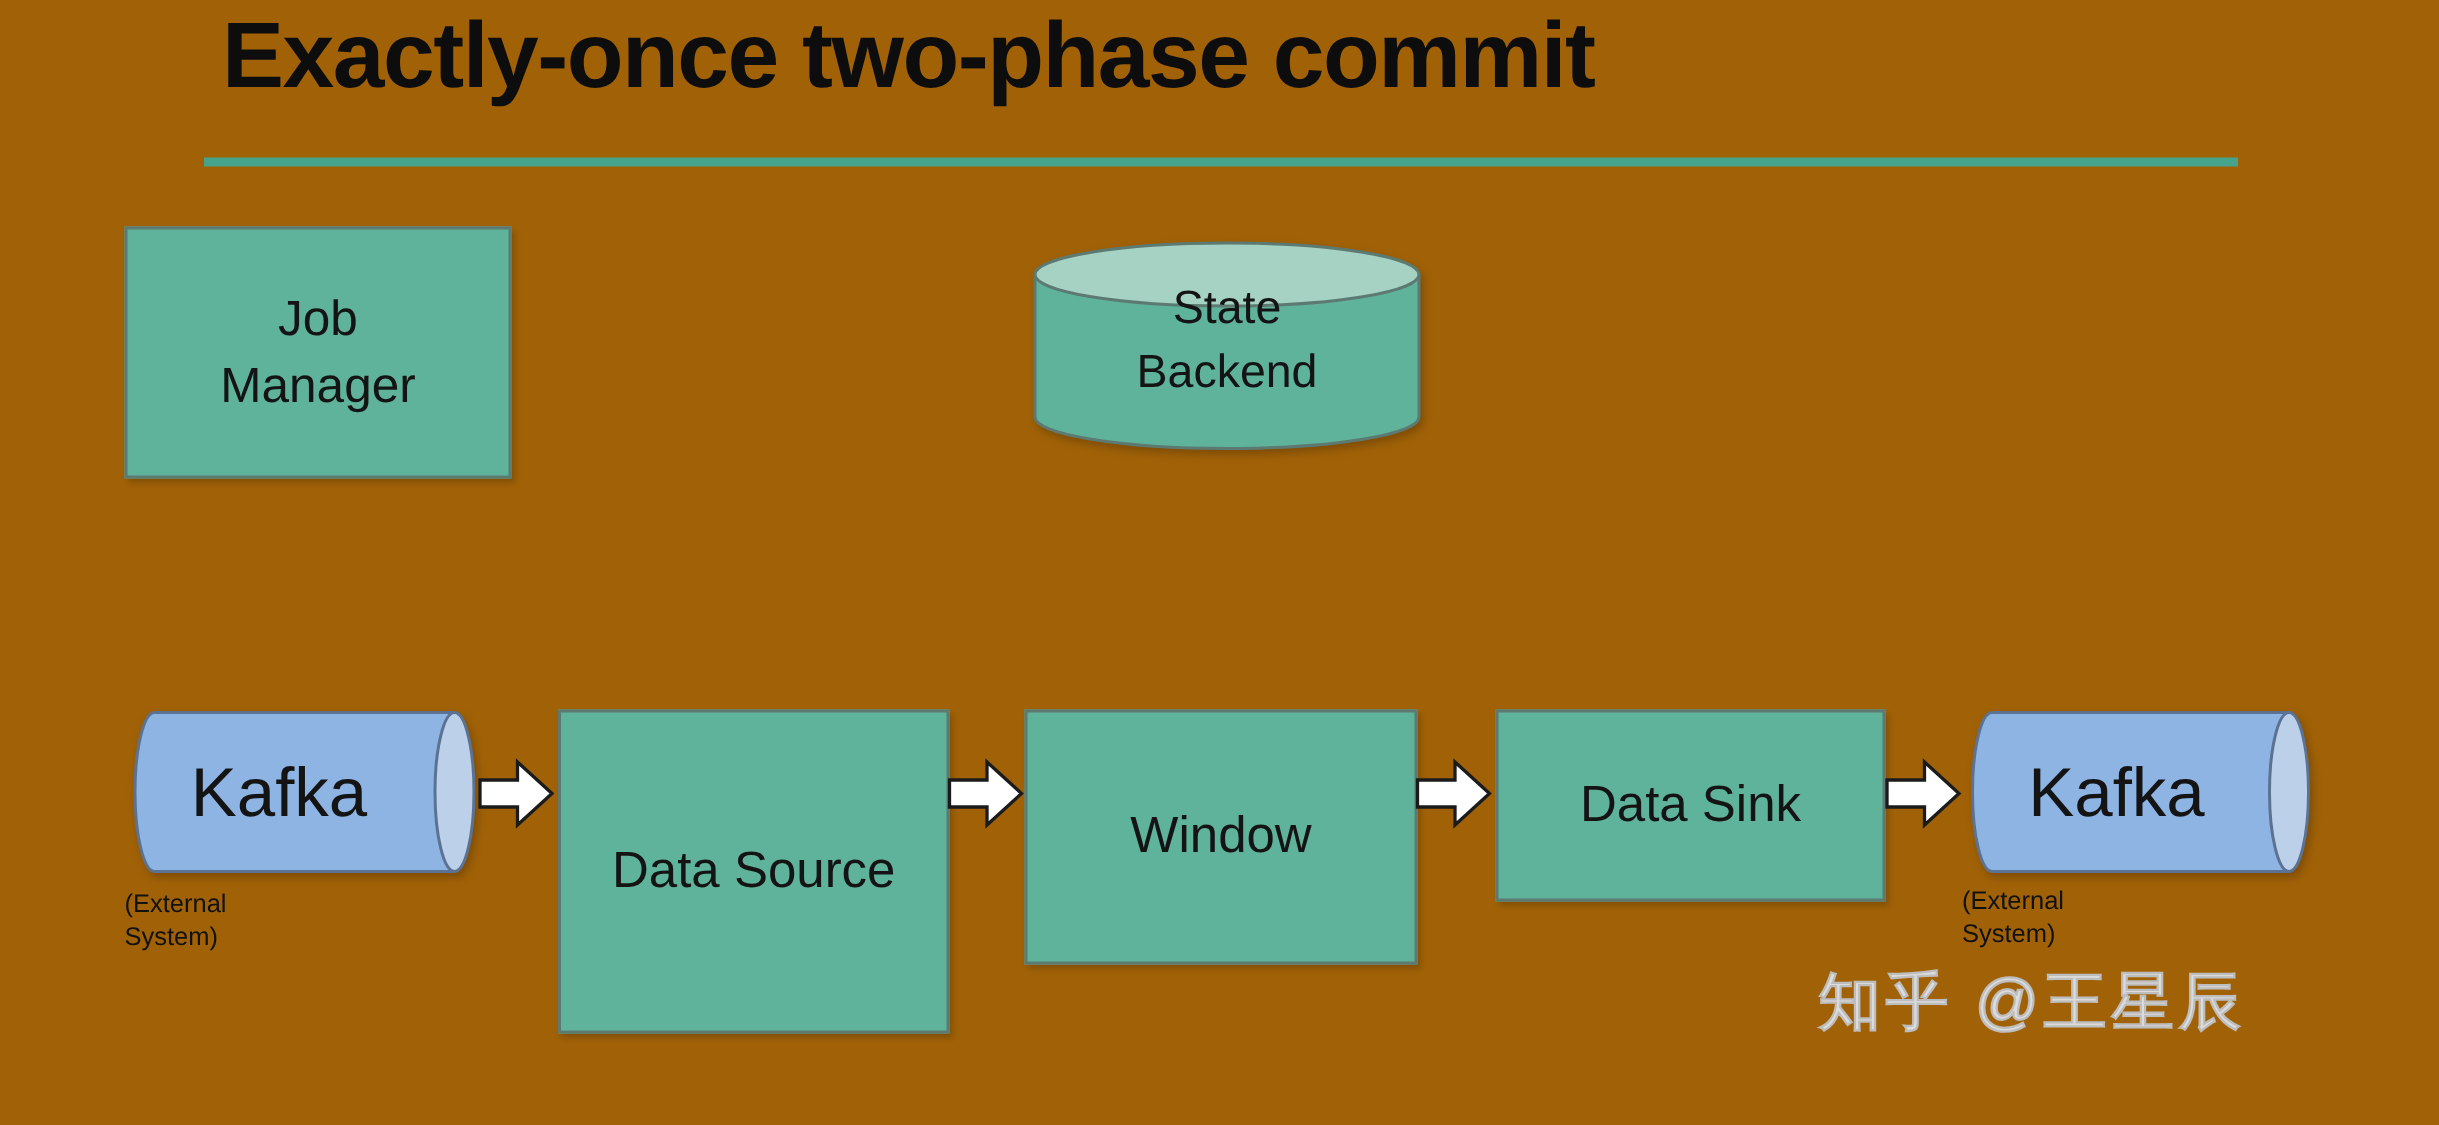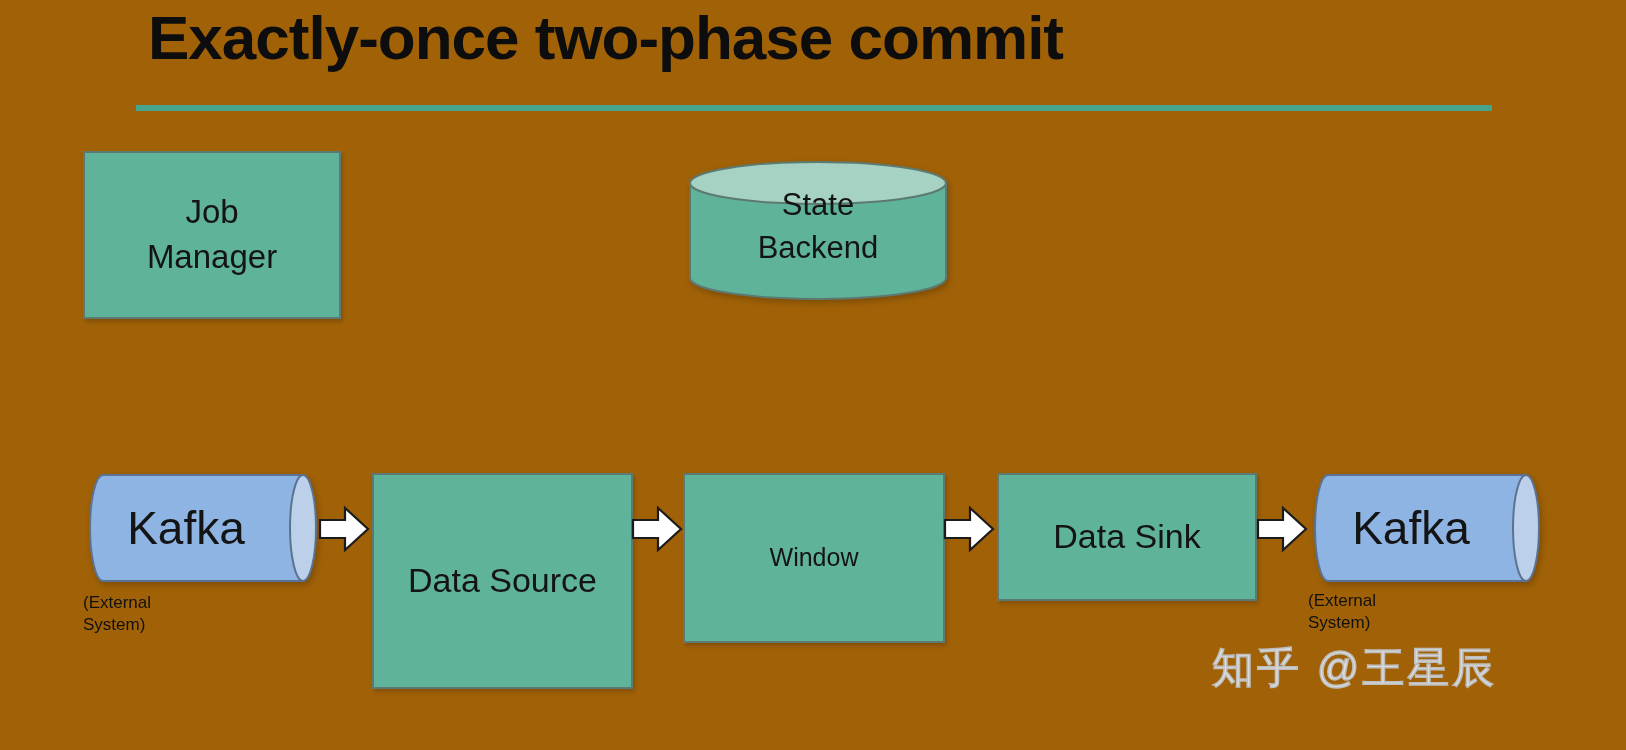--- a/index.html
+++ b/index.html
@@ -31,21 +31,21 @@
   .box{
     position:absolute;background:var(--node-green);
     border:2px solid var(--node-green-border);
     box-shadow:2px 3px 4px rgba(0,0,0,0.18);
     display:flex;align-items:center;justify-content:center;
     text-align:center;font-size:33px;line-height:1.35;
     white-space:pre-line;box-sizing:border-box;
   }
   #job-manager{left:83px;top:151px;width:258px;height:168px;justify-content:center;}
   #data-source{left:372px;top:473px;width:261px;height:216px;font-size:34px;}
-  #window-box {left:683px;top:473px;width:262px;height:170px;font-size:25px;}
+  #window-box {left:683px;top:473px;width:262px;height:170px;font-size:34px;}
   #data-sink  {left:997px;top:473px;width:260px;height:128px;font-size:34px;}
   .cyl{position:absolute;}
   .cyl svg{position:absolute;left:0;top:0;filter:drop-shadow(2px 3px 3px rgba(0,0,0,0.22));}
   #state-backend{left:688px;top:160px;width:260px;height:142px;}
   #state-backend .cyl-label{
     position:absolute;left:0;right:0;top:24px;text-align:center;
     font-size:31px;line-height:1.38;white-space:pre-line;
   }
   #kafka-left {left:83px; top:473px;width:234px;height:110px;}
   #kafka-right{left:1308px;top:473px;width:232px;height:110px;}

